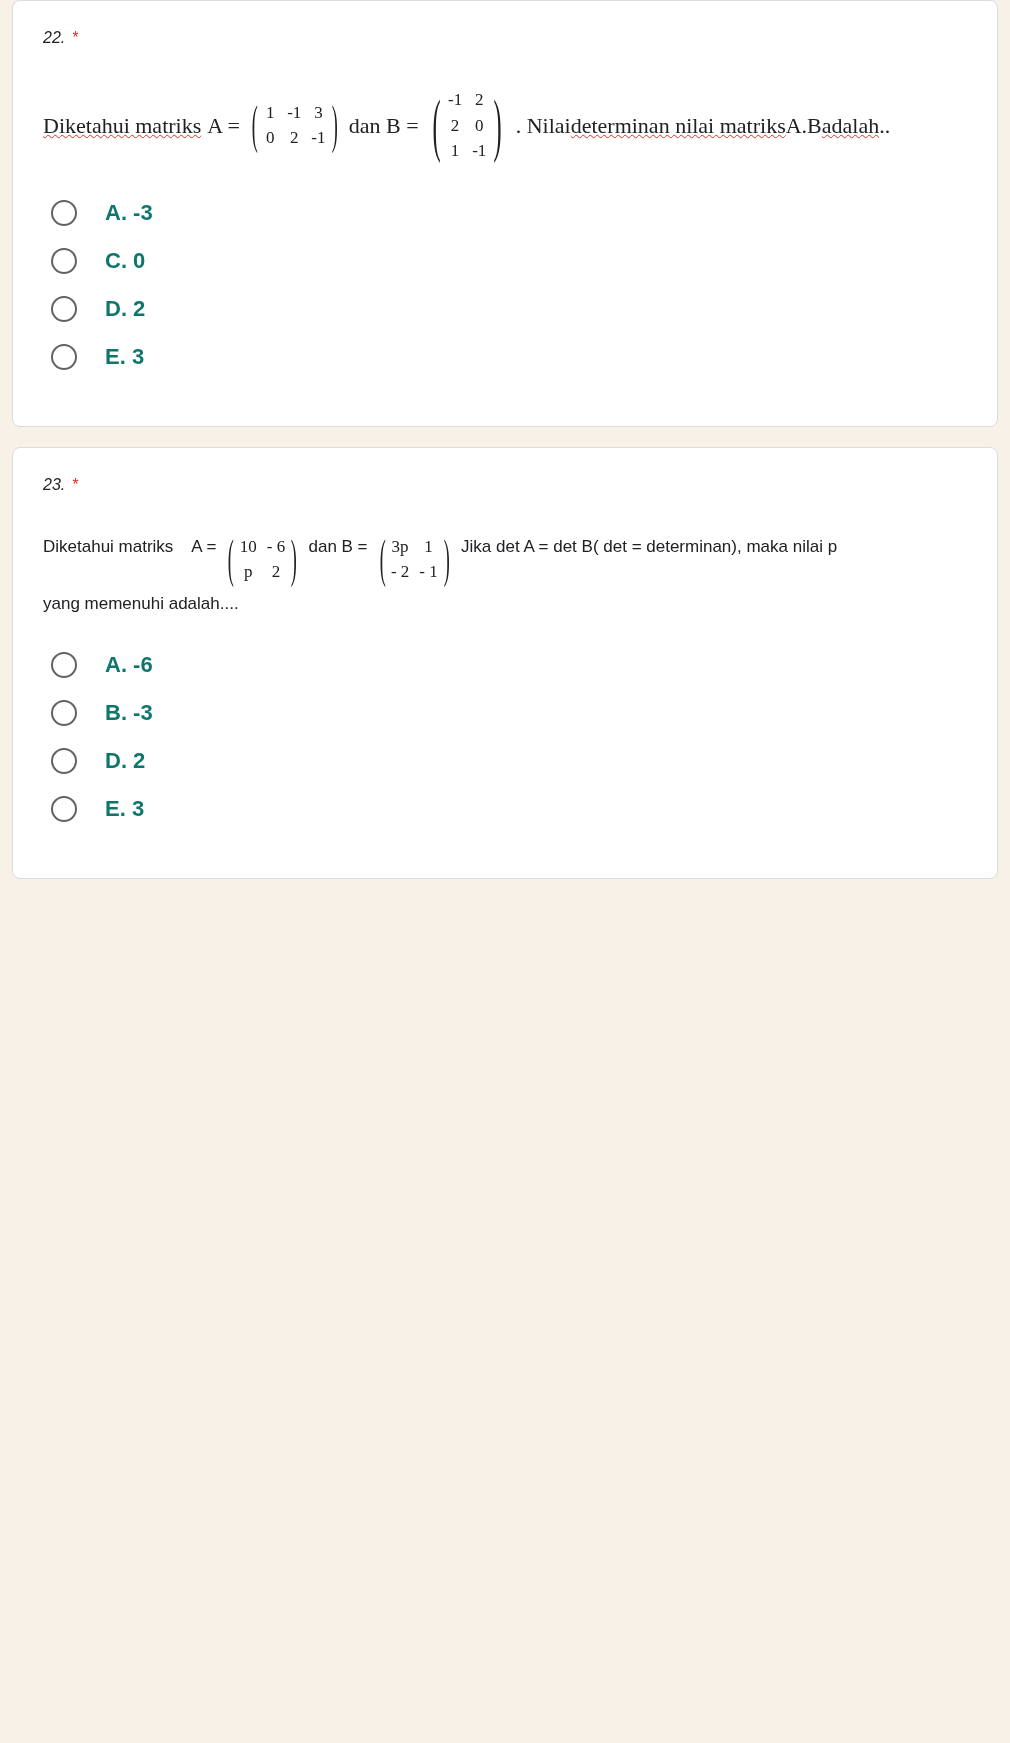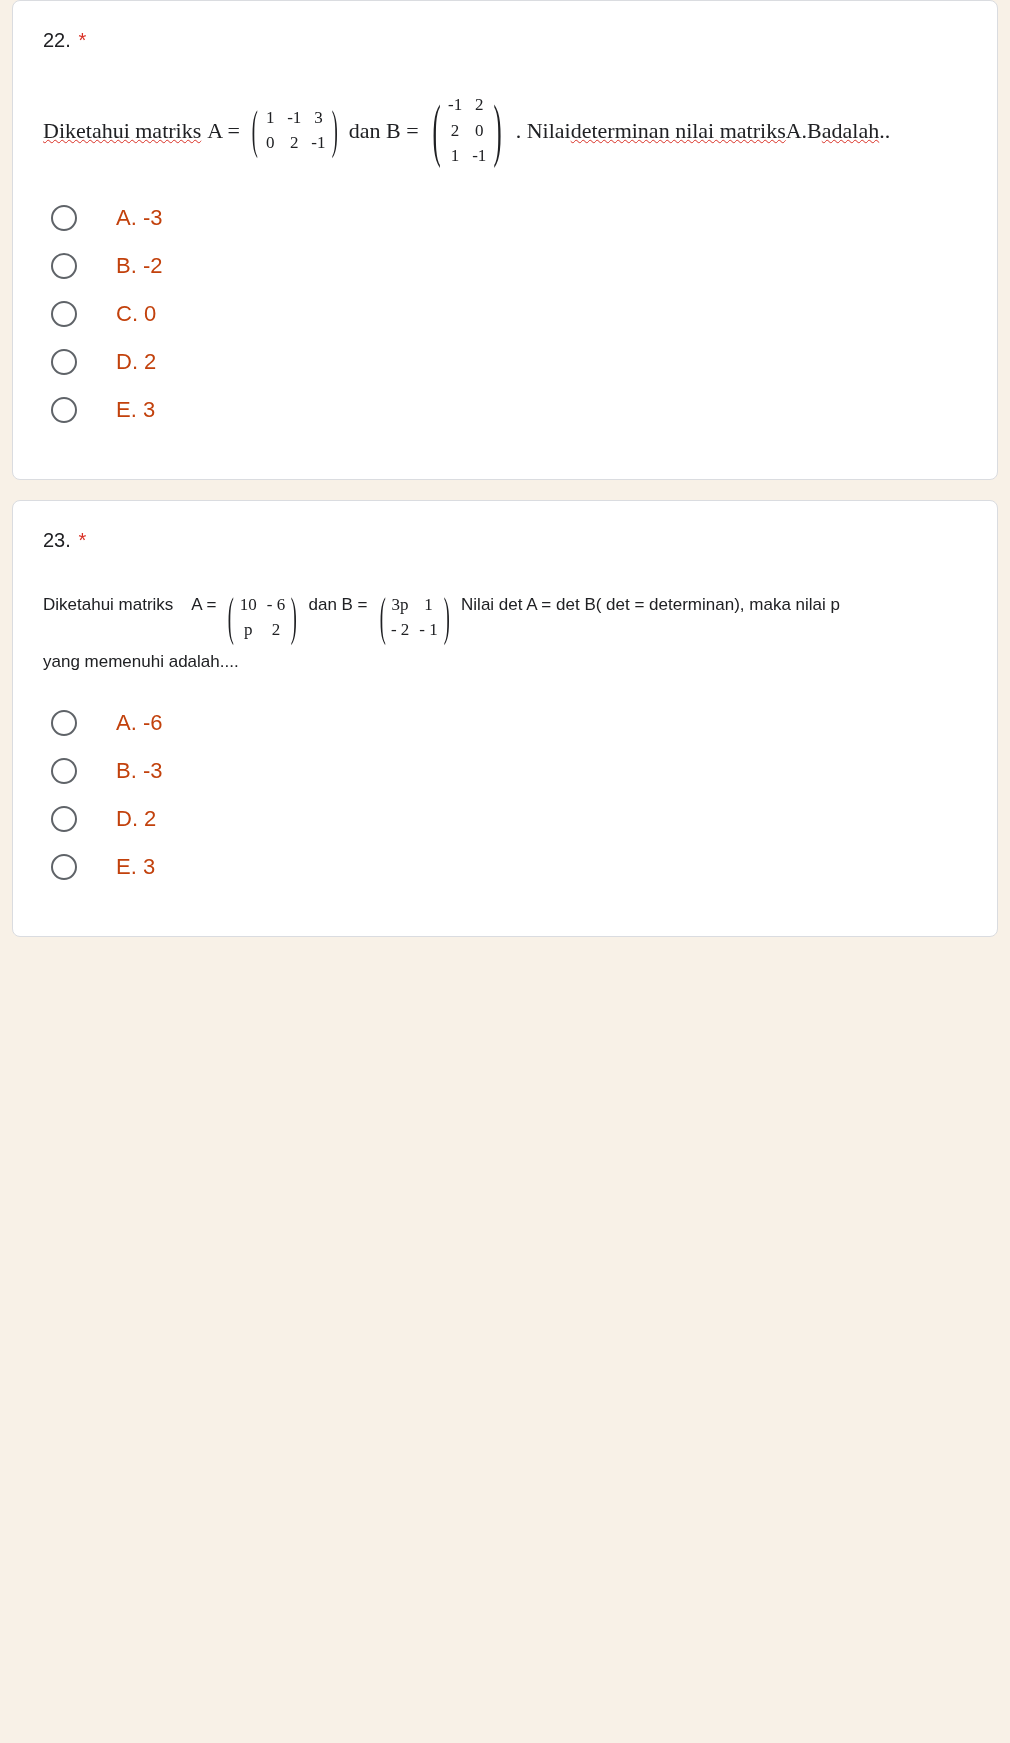--- a/index.html
+++ b/index.html
@@ -12,23 +12,24 @@
     width: 1010px;
   }
   .card {
     background: #fff;
     border: 1px solid #dadce0;
     border-radius: 8px;
     margin: 0 12px 20px 12px;
     padding: 28px 30px 34px 30px;
   }
   .q-header {
-    font-size: 20px;
+    font-size: 16px;
     color: #202124;
     margin-bottom: 40px;
+    font-style: italic;
   }
   .required {
     color: #d93025;
     margin-left: 2px;
   }
   .q-body {
     font-size: 17px;
     color: #202124;
     margin-bottom: 36px;
     display: flex;
@@ -75,23 +76,24 @@
   }
   .radio {
     width: 26px;
     height: 26px;
     border: 2px solid #5f6368;
     border-radius: 50%;
     flex-shrink: 0;
   }
   .option-label {
     font-size: 22px;
-    margin-left: 39px;
-    color: #c2410c;
+    margin-left: 28px;
+    color: #0f766e;
     font-family: Arial, sans-serif;
+    font-weight: bold;
   }
   .subtext {
     font-size: 17px;
     margin-top: 6px;
   }
 </style>
 </head>
 <body>
 
 <div class="card">
@@ -131,24 +133,20 @@
     <span class="txt">. Nilai </span>
     <span class="txt wavy">determinan nilai matriks</span>
     <span class="txt"> A.B </span>
     <span class="txt wavy">adalah</span>
     <span class="txt"> ..</span>
   </div>
 
   <div class="option-row">
     <div class="radio"></div>
     <div class="option-label">A. -3</div>
-  </div>
-  <div class="option-row">
-    <div class="radio"></div>
-    <div class="option-label">B. -2</div>
   </div>
   <div class="option-row">
     <div class="radio"></div>
     <div class="option-label">C. 0</div>
   </div>
   <div class="option-row">
     <div class="radio"></div>
     <div class="option-label">D. 2</div>
   </div>
   <div class="option-row">
@@ -180,21 +178,21 @@
       <span class="matrix">
         <span class="paren">(</span>
         <span class="matrix-grid cols2">
           <span class="cell">3p</span>
           <span class="cell">1</span>
           <span class="cell">- 2</span>
           <span class="cell">- 1</span>
         </span>
         <span class="paren">)</span>
       </span>
-      <span class="txt"> Nilai det A = det B( det = determinan), maka nilai p</span>
+      <span class="txt"> Jika det A = det B( det = determinan), maka nilai p</span>
     </div>
     <div class="txt subtext">yang memenuhi adalah....</div>
   </div>
 
   <div class="option-row">
     <div class="radio"></div>
     <div class="option-label">A. -6</div>
   </div>
   <div class="option-row">
     <div class="radio"></div>

